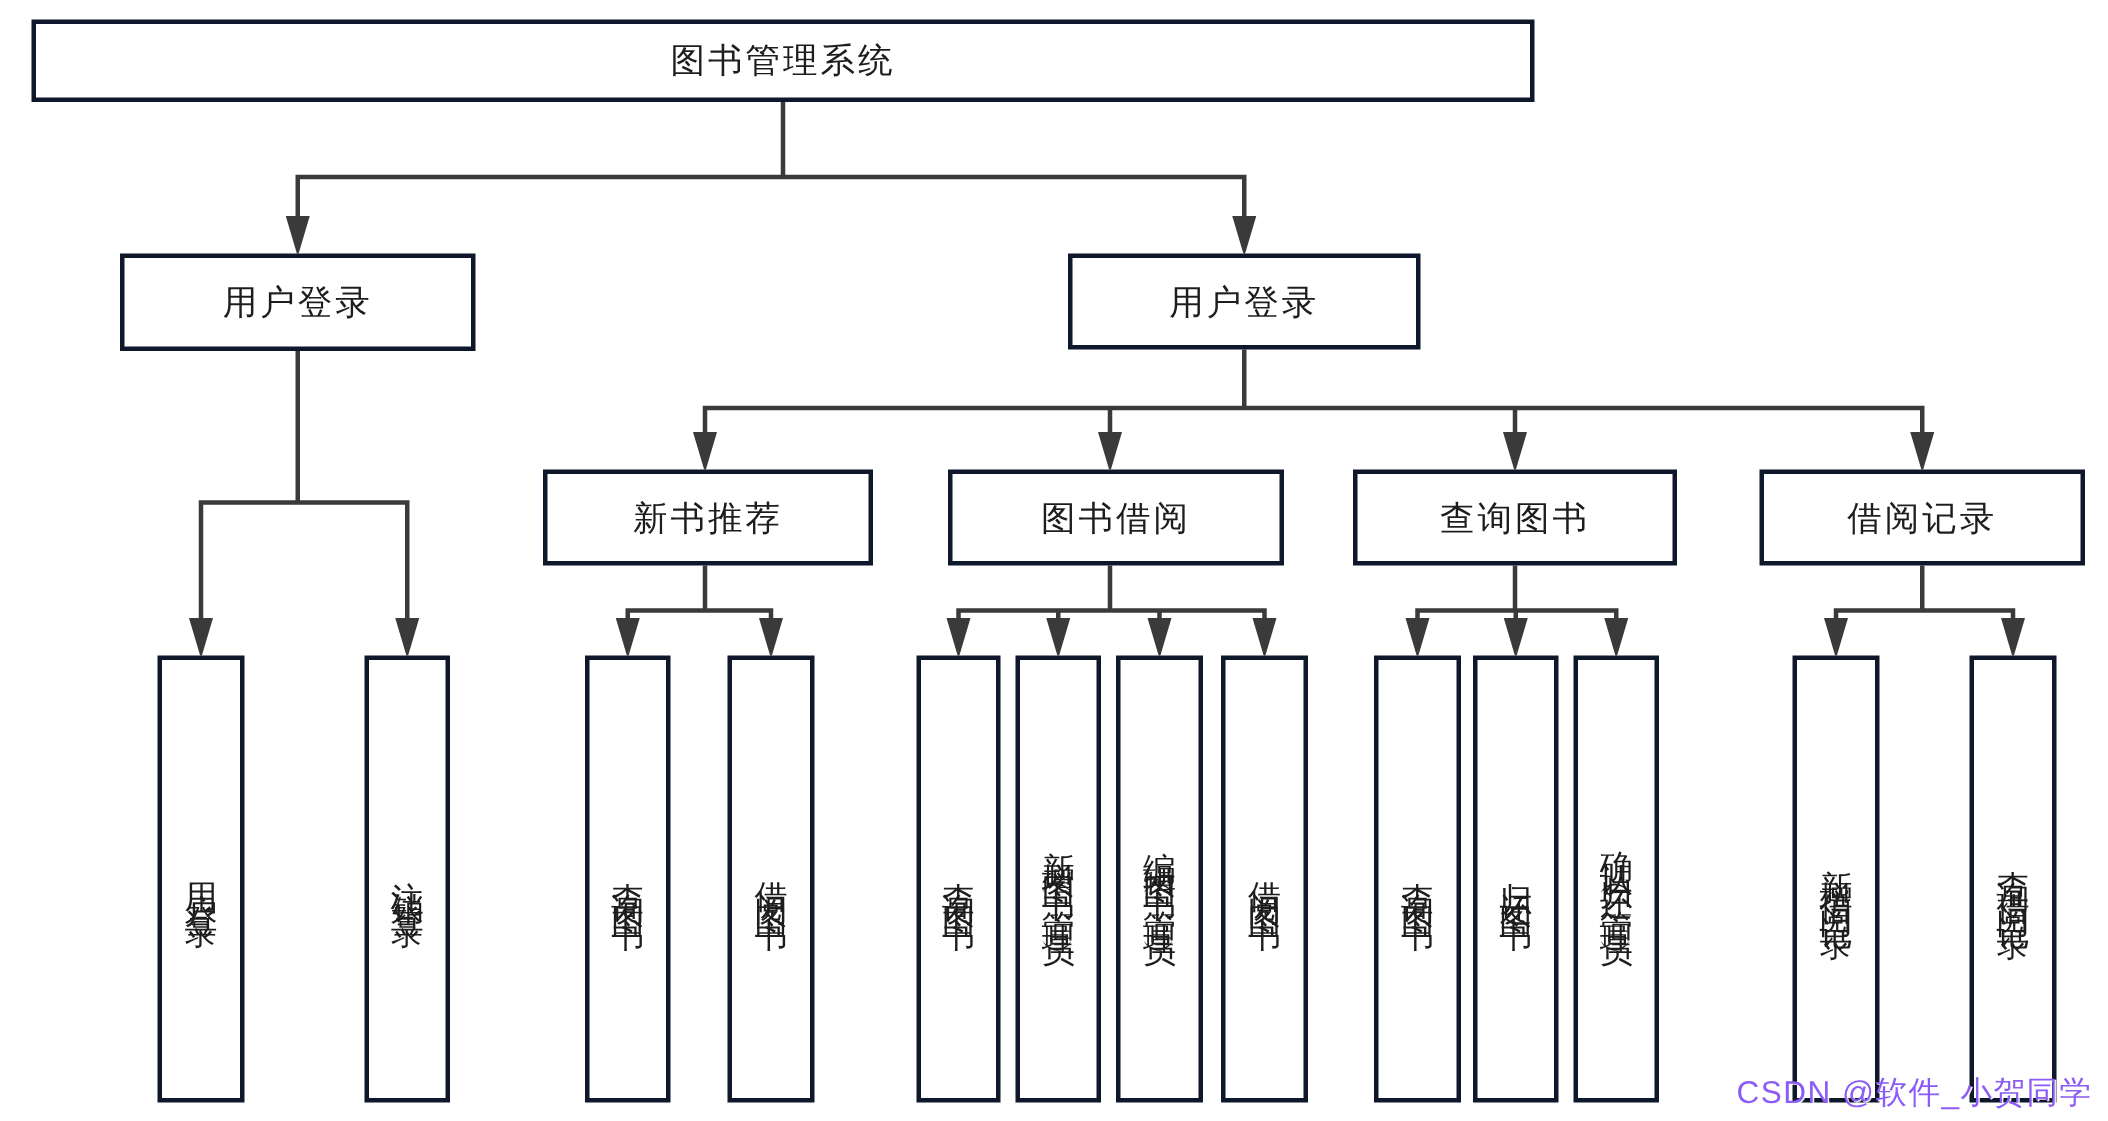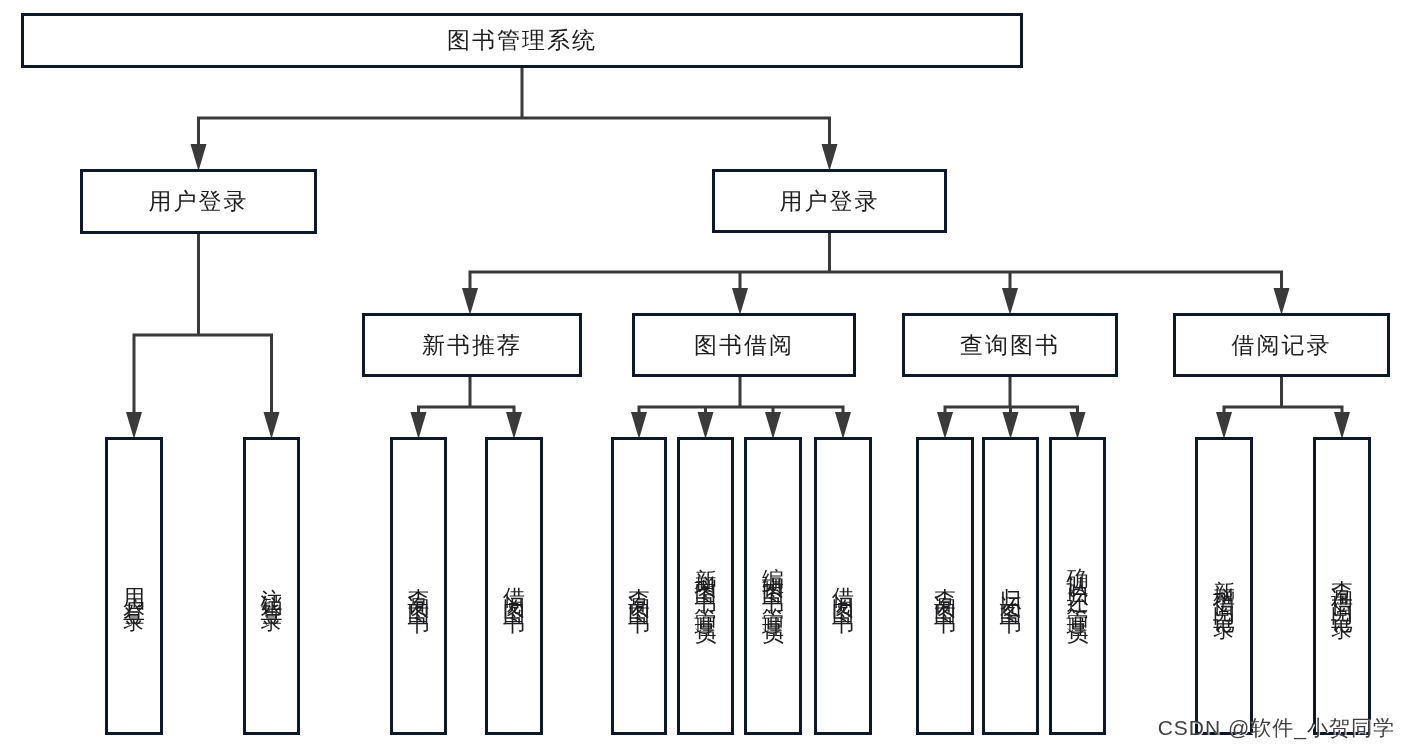--- a/index.html
+++ b/index.html
@@ -65,14 +65,14 @@
       <div class="node v" style="left: 611px; top: 437px; width: 56px; height: 298px;">查询图书</div>
       <div class="node v" style="left: 677px; top: 437px; width: 57px; height: 298px;">新增图书（管理员）</div>
       <div class="node v" style="left: 744px; top: 437px; width: 58px; height: 298px;">编辑图书（管理员）</div>
       <div class="node v" style="left: 814px; top: 437px; width: 58px; height: 298px;">借阅图书</div>
       <div class="node v" style="left: 916px; top: 437px; width: 58px; height: 298px;">查询图书</div>
       <div class="node v" style="left: 982px; top: 437px; width: 57px; height: 298px;">归还图书</div>
       <div class="node v" style="left: 1049px; top: 437px; width: 57px; height: 298px;">确认归还（管理员）</div>
       <div class="node v" style="left: 1195px; top: 437px; width: 58px; height: 298px;">新增借阅记录</div>
       <div class="node v" style="left: 1313px; top: 437px; width: 58px; height: 298px;">查询借阅记录</div>
     </div>
-  <div class="watermark" style="color: #404040;">CSDN @软件_小贺同学</div>
+  <div class="watermark" style="color: #8b5cf6;">CSDN @软件_小贺同学</div>
 </div>
 
 </body></html>

